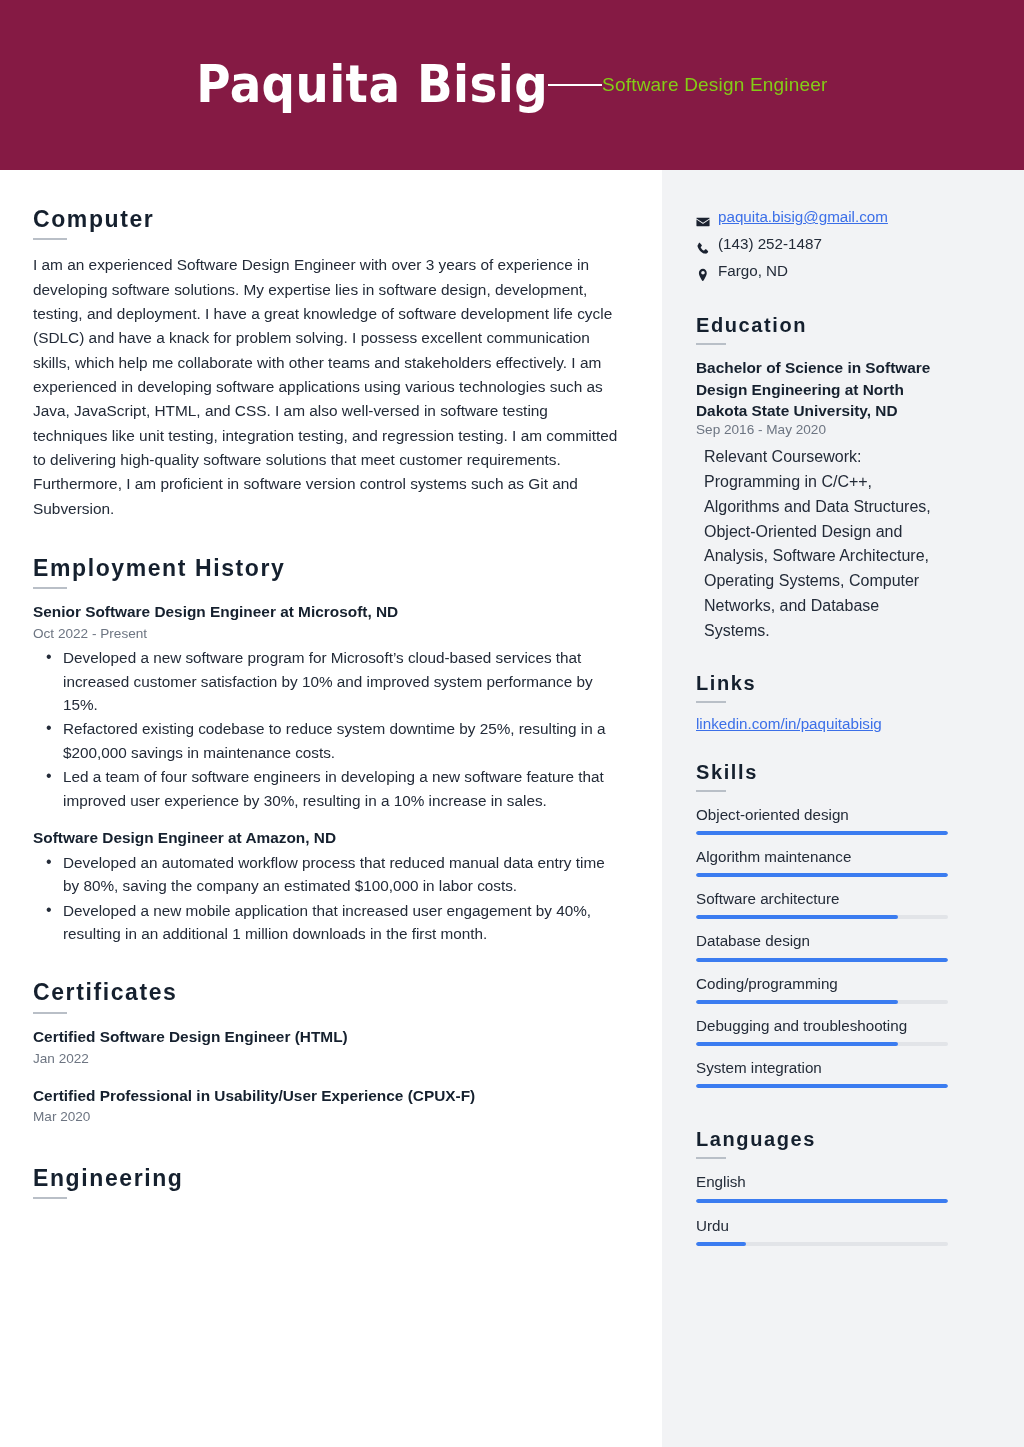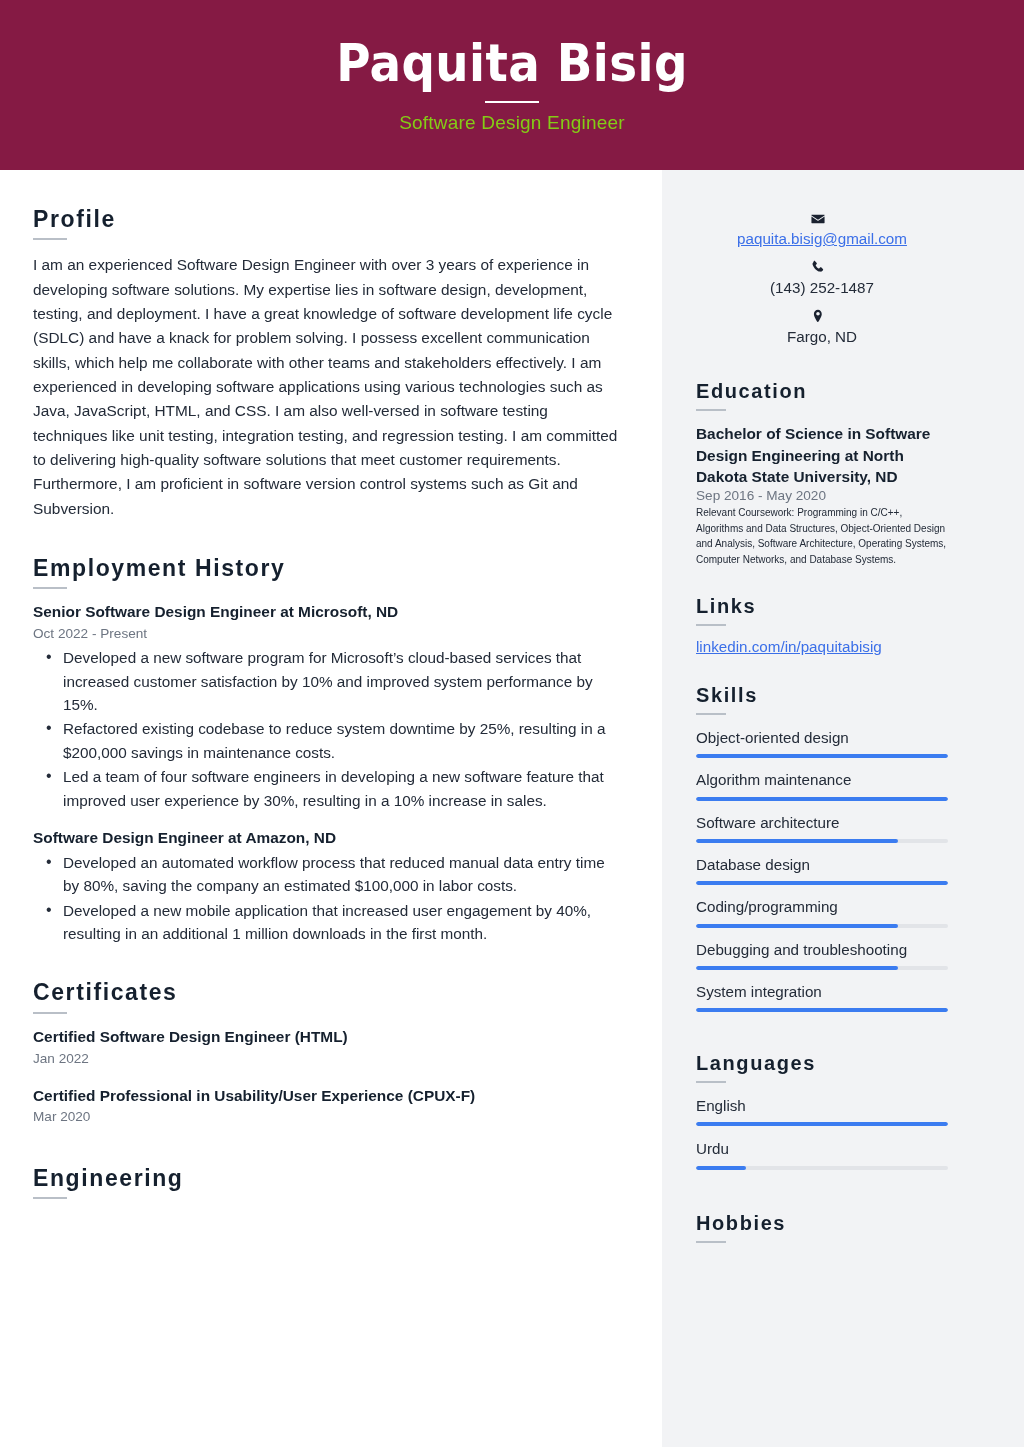--- a/index.html
+++ b/index.html
@@ -21,21 +21,21 @@
     background: #ffffff;
     overflow: hidden;
   }
 
   
   .header {
     background: #851A44;
     height: 170px;
     width: 100%;
     display: flex;
-    flex-direction: column;
+    flex-direction: row;
     align-items: center;
     justify-content: center;
     padding-top: 0;
   }
   .header-name {
     color: #ffffff;
     font-size: 52px;
     font-weight: 700;
     letter-spacing: 0.4px;
     line-height: 1.06;
@@ -147,26 +147,25 @@
   .cert:last-child { margin-bottom: 0; }
 
   
   .contact-list {
     margin: 0 0 32px 0;
     padding: 0;
     list-style: none;
   }
   .contact-row {
     display: flex;
-    align-items: center;
+    align-items: flex-end;
     margin-bottom: 4px;
     font-size: 15.2px;
     line-height: 1.5;
     color: #232b38;
-    flex-direction: column;
   }
   .c-ico {
     width: 22px;
     flex: 0 0 22px;
     display: flex;
     align-items: center;
     justify-content: flex-start;
     padding-top: 3px;
     color: #1b2230;
   }
@@ -184,24 +183,24 @@
     color: #15202e;
     line-height: 1.38;
     margin: 0 0 1px 0;
   }
   .edu-date {
     font-size: 13.6px;
     color: #6d7582;
     margin: 0 0 2px 0;
   }
   .edu-desc {
-    font-size: 10px;
+    font-size: 16px;
     line-height: 1.55;
     color: #232b38;
-    margin: 0;
+    margin: 8px;
   }
 
   
   .skill { margin-bottom: 11px; }
   .skill:last-child { margin-bottom: 0; }
   .skill-label {
     font-size: 15.2px;
     color: #232b38;
     line-height: 1.4;
     margin: 0 0 6px 0;
@@ -231,21 +230,21 @@
     <h1 class="header-name">Paquita Bisig</h1>
     <div class="header-rule"></div>
     <div class="header-title">Software Design Engineer</div>
   </div>
 
   <div class="body-wrap">
 
     <div class="main-col">
 
       <div class="sec">
-        <h2 class="sec-h">Profile</h2>
+        <h2 class="sec-h">Computer</h2>
         <div class="sec-rule"></div>
         <p class="para">I am an experienced Software Design Engineer with over 3 years of experience in developing software solutions. My expertise lies in software design, development, testing, and deployment. I have a great knowledge of software development life cycle (SDLC) and have a knack for problem solving. I possess excellent communication skills, which help me collaborate with other teams and stakeholders effectively. I am experienced in developing software applications using various technologies such as Java, JavaScript, HTML, and CSS. I am also well-versed in software testing techniques like unit testing, integration testing, and regression testing. I am committed to delivering high-quality software solutions that meet customer requirements. Furthermore, I am proficient in software version control systems such as Git and Subversion.</p>
       </div>
 
       <div class="sec">
         <h2 class="sec-h">Employment History</h2>
         <div class="sec-rule"></div>
 
         <div class="entry">
           <div class="entry-title">Senior Software Design Engineer at Microsoft, ND</div>
@@ -392,20 +391,16 @@
           </div>
         </div>
         <div class="lang">
           <div class="skill-label">Urdu</div>
           <div class="bar-track">
             <div class="bar-fill" style="width: 20%;"></div>
           </div>
         </div>
       </div>
 
-      <div class="sec" style="margin-top:42px;">
-        <h2 class="sec-h side">Hobbies</h2>
-        <div class="sec-rule side"></div>
-      </div>
 
     </div>
   </div>
 </div>
 
 </body></html>

